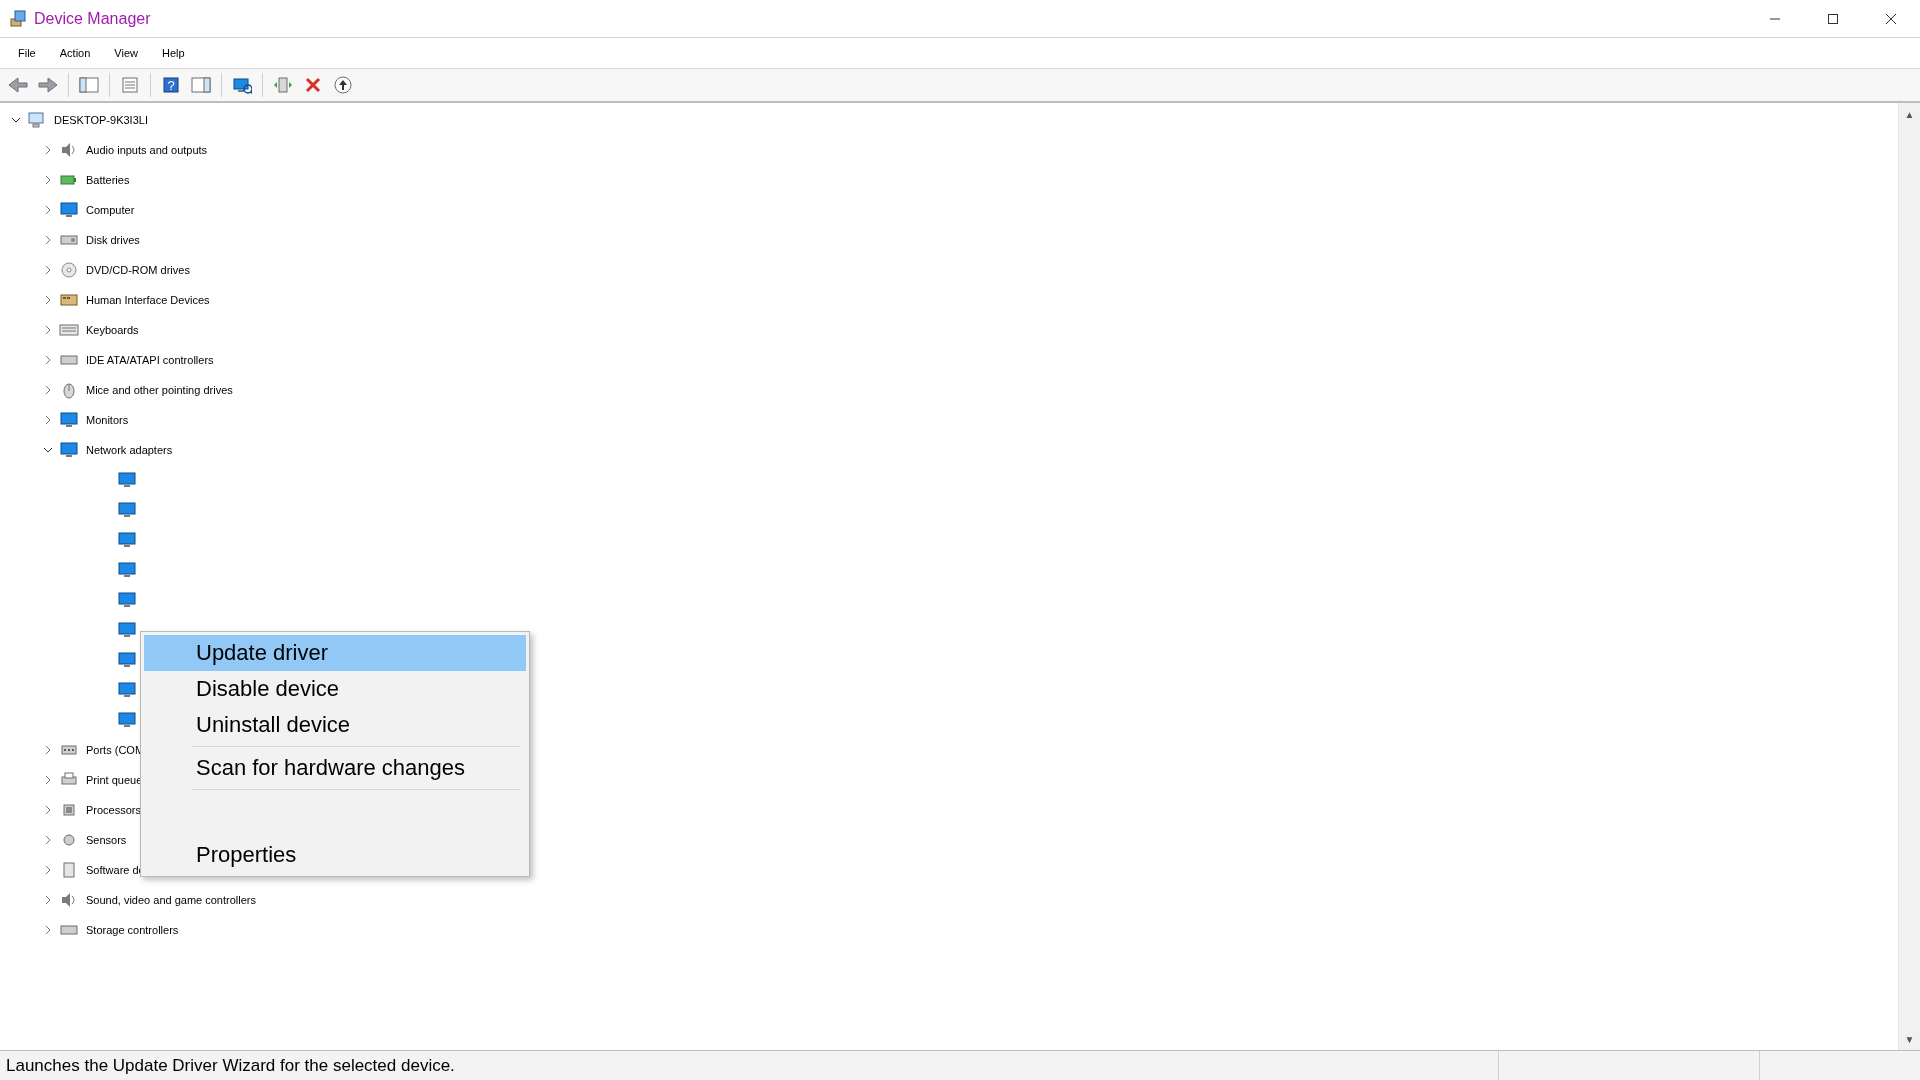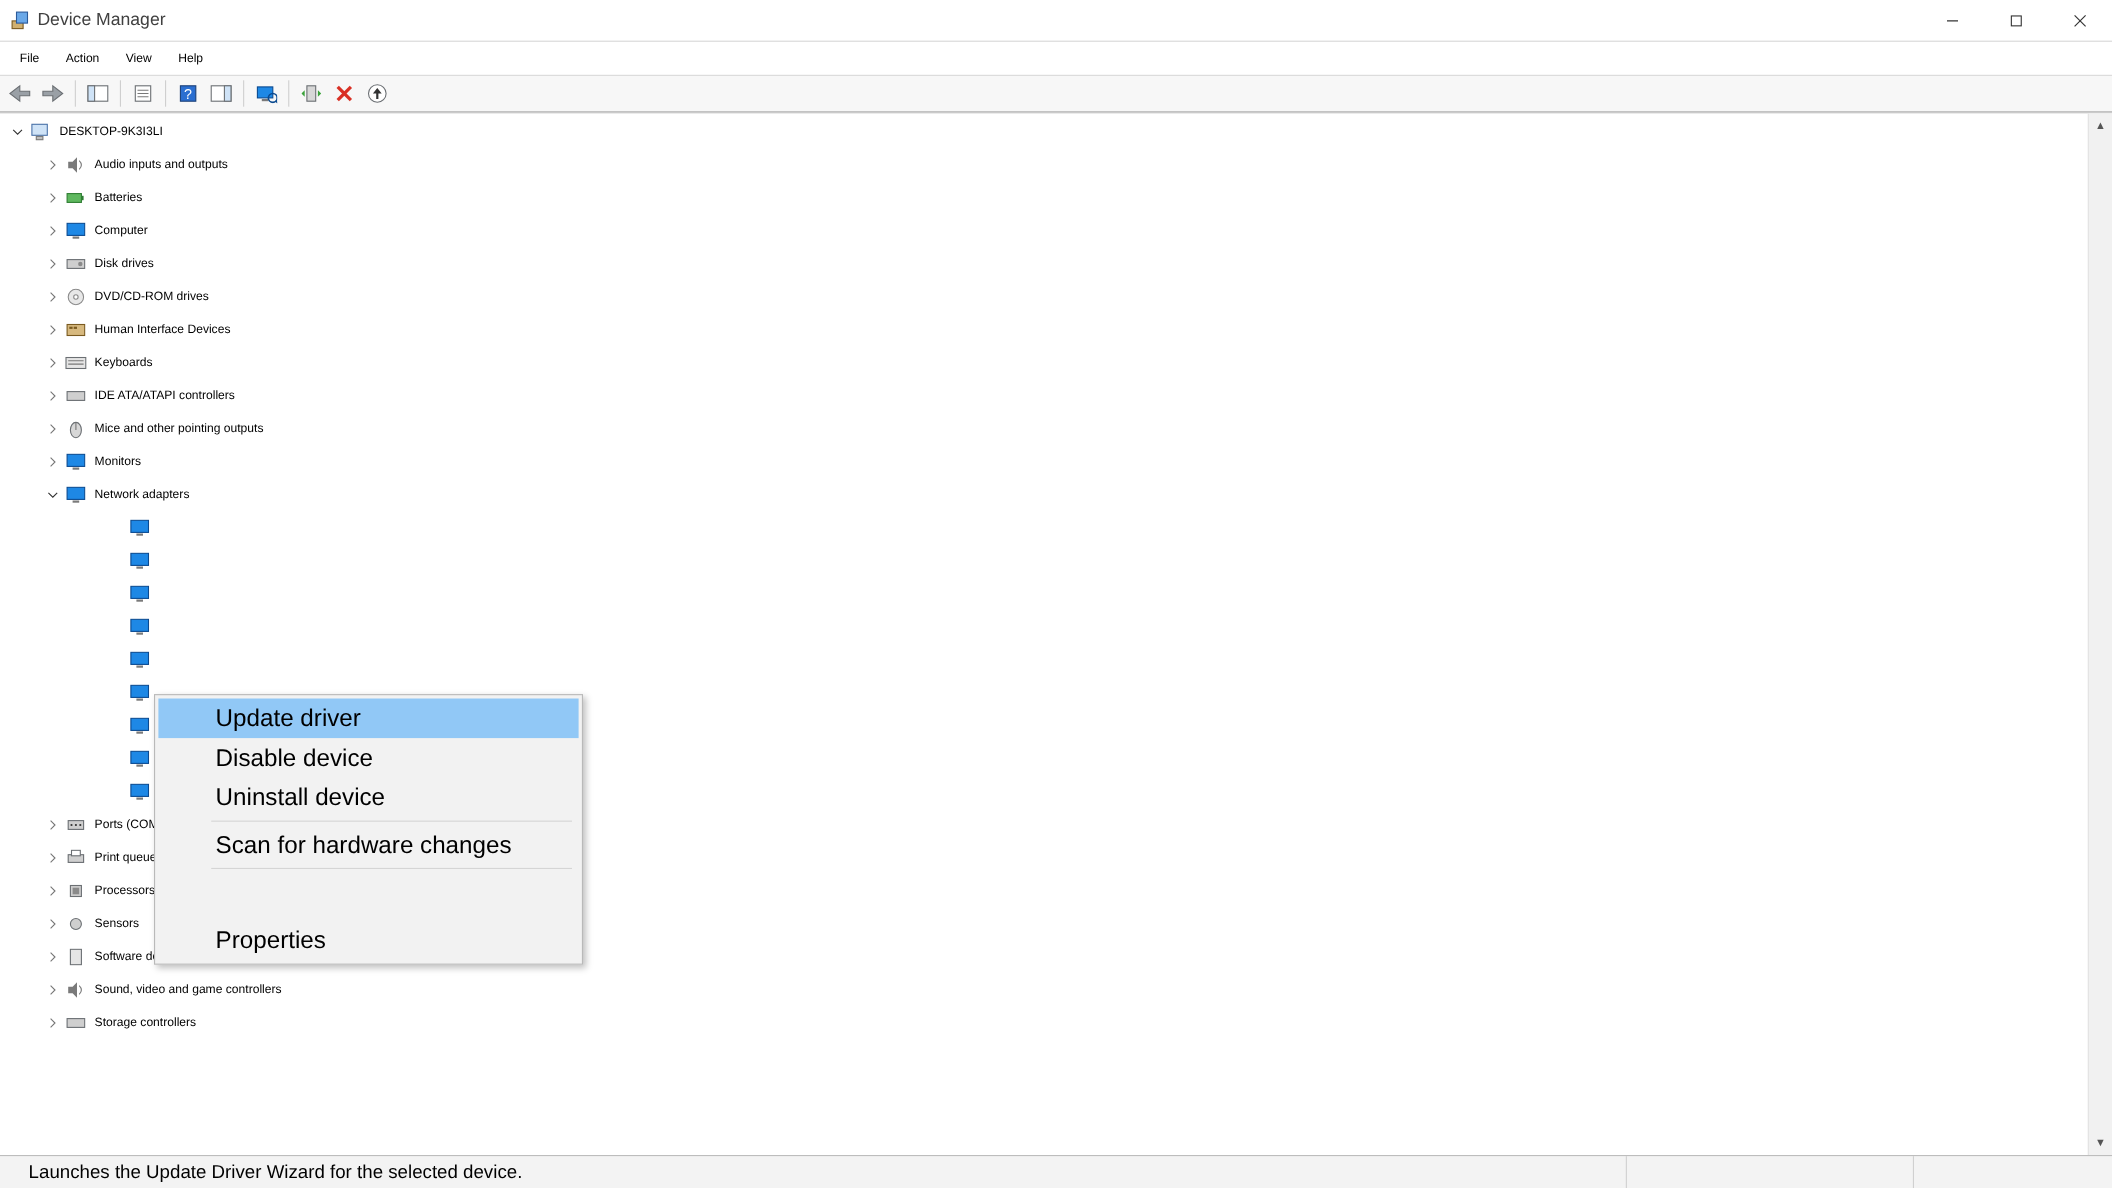--- a/index.html
+++ b/index.html
@@ -8,21 +8,21 @@
   
   .titlebar {
     height: 38px;
     display: flex;
     align-items: center;
     padding: 0 0 0 6px;
     border-bottom: 1px solid #d0d0d0;
     background: #fff;
   }
   .titlebar .app-icon { width: 20px; height: 20px; margin: 0 6px 0 2px; display:flex; align-items:center; justify-content:center;}
-  .titlebar .title { font-size: 16px; color: #404040; flex: 0 0 auto; }
+  .titlebar .title { font-size: 16px; color: #a21caf; flex: 0 0 auto; }
   .titlebar .spacer { flex: 1 1 auto; }
   .win-controls { display: flex; height: 100%; }
   .win-btn {
     width: 58px; height: 100%;
     display: flex; align-items: center; justify-content: center;
     font-size: 14px; color: #333;
   }
   .win-btn svg { stroke: #333; stroke-width: 1; fill: none; }
 
   
@@ -127,21 +127,21 @@
     margin: 3px 6px 3px 48px;
   }
 
   
   .statusbar {
     height: 30px;
     border-top: 1px solid #bdbdbd;
     background: #f3f3f3;
     display:flex; align-items:center;
     font-size: 17px;
-    padding: 0 20px;
+    padding: 0 0;
   }
   .statusbar .cell {
     padding: 0 6px;
   }
   .statusbar .divider { width:1px; height:100%; background:#d0d0d0; }
   .statusbar .main { flex: 1 1 auto; }
   .statusbar .spacer2 { width: 260px; }
   .statusbar .tail { width: 160px; }
 
   
@@ -404,21 +404,21 @@
           <svg width="10" height="10">
             <polyline points="3,1 7,5 3,9" fill="none" class="stroke-gray"></polyline>
           </svg>
         </span>
       <span class="node-icon">
           <svg width="14" height="18">
             <ellipse cx="7" cy="10" rx="5" ry="7" fill="#d7d7d7" stroke="#6b6f73"></ellipse>
             <line x1="7" y1="3" x2="7" y2="10" class="stroke-gray"></line>
           </svg>
         </span>
-      <span class="node-label">Mice and other pointing outputs</span>
+      <span class="node-label">Mice and other pointing drives</span>
     </div>
 
     <div class="node indent-1">
       <span class="twisty">
           <svg width="10" height="10">
             <polyline points="3,1 7,5 3,9" fill="none" class="stroke-gray"></polyline>
           </svg>
         </span>
       <span class="node-icon">
           <svg width="18" height="16">

